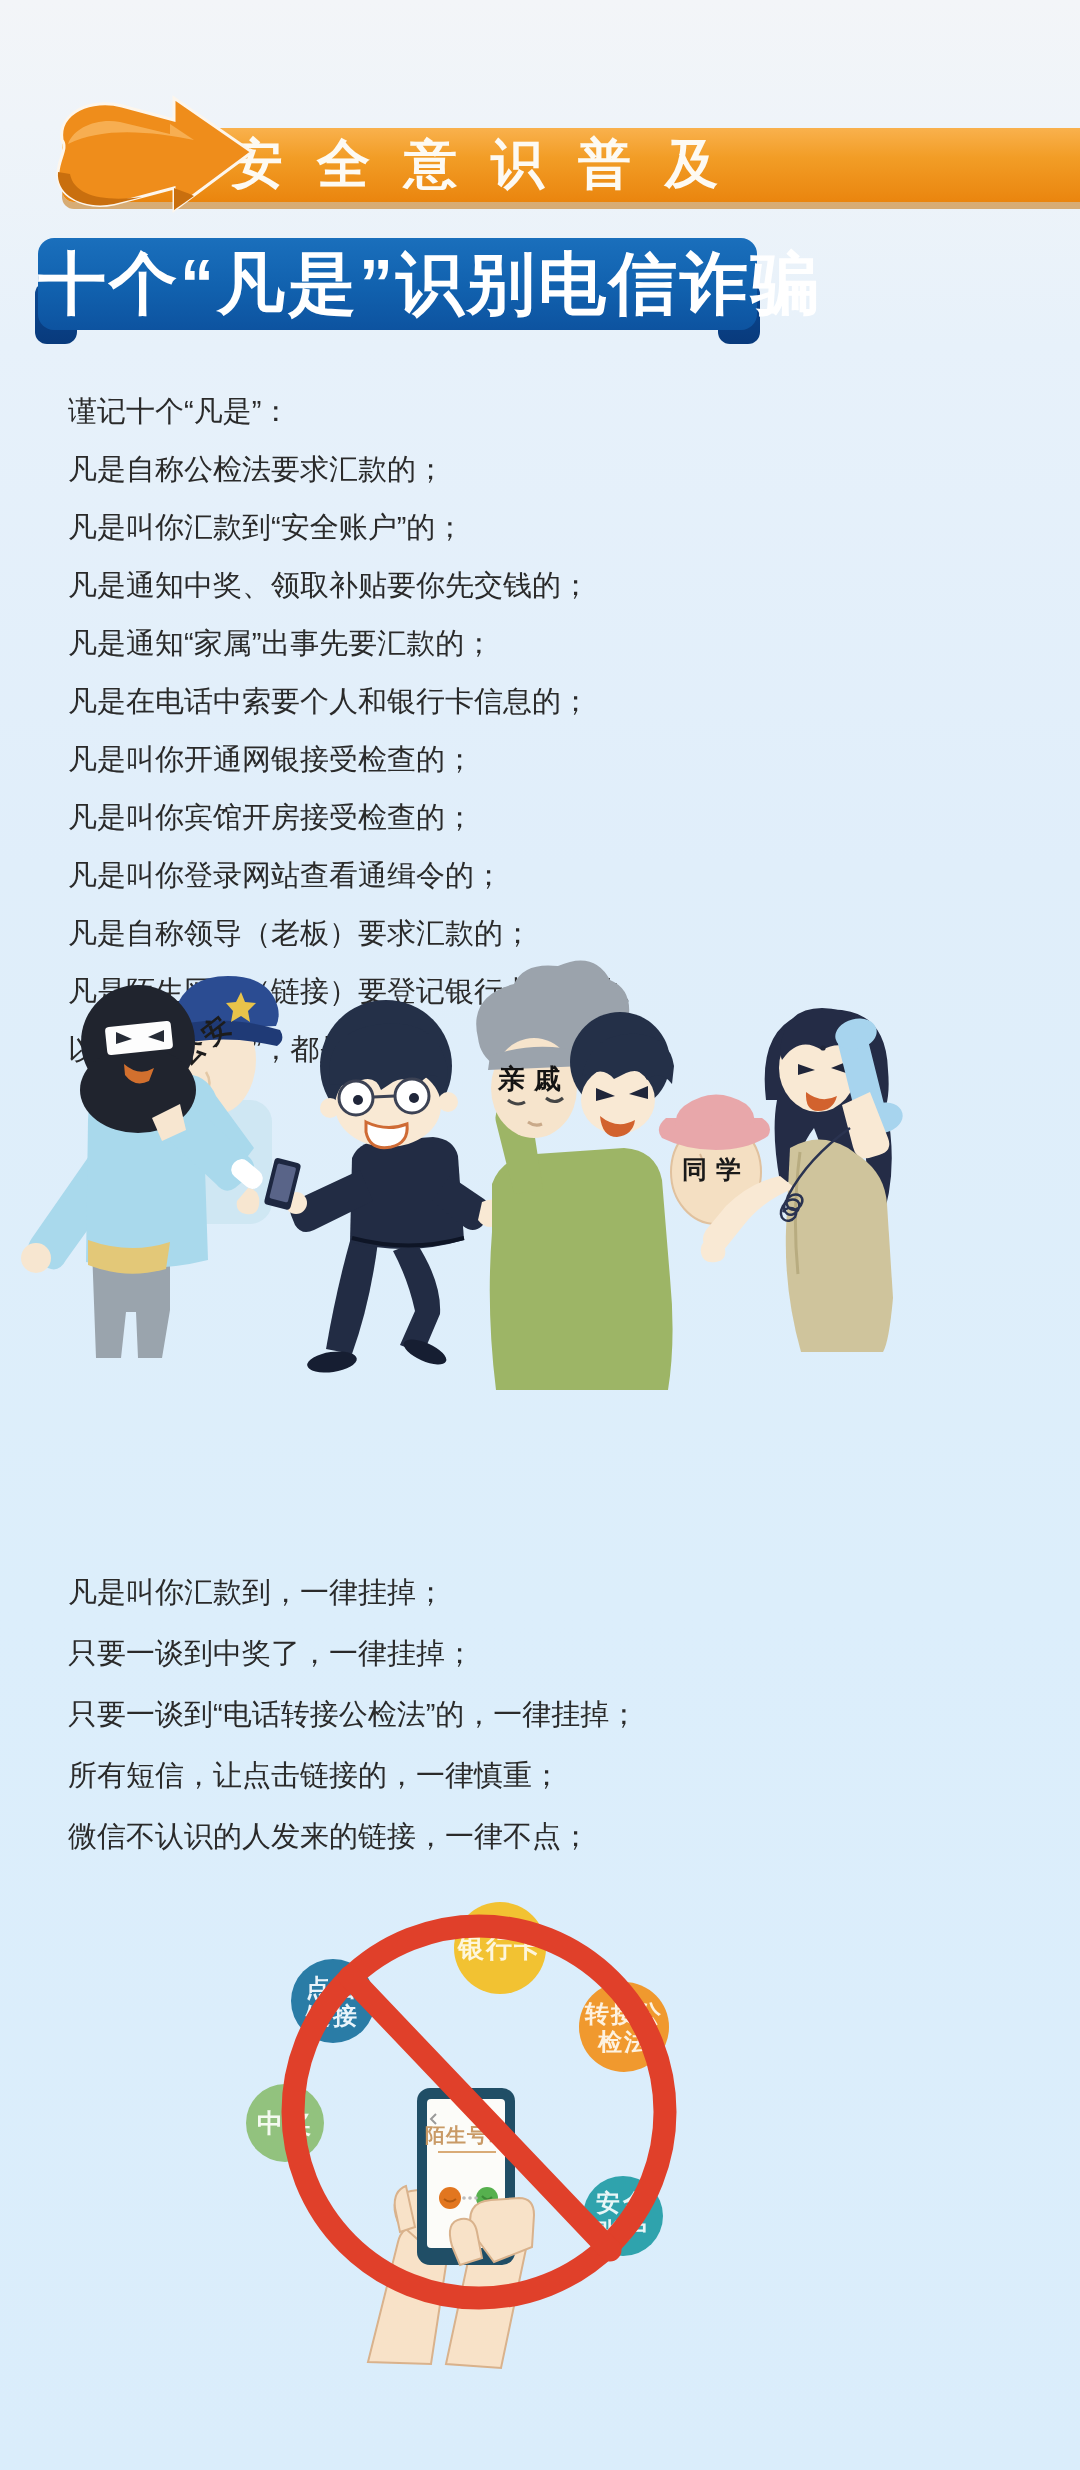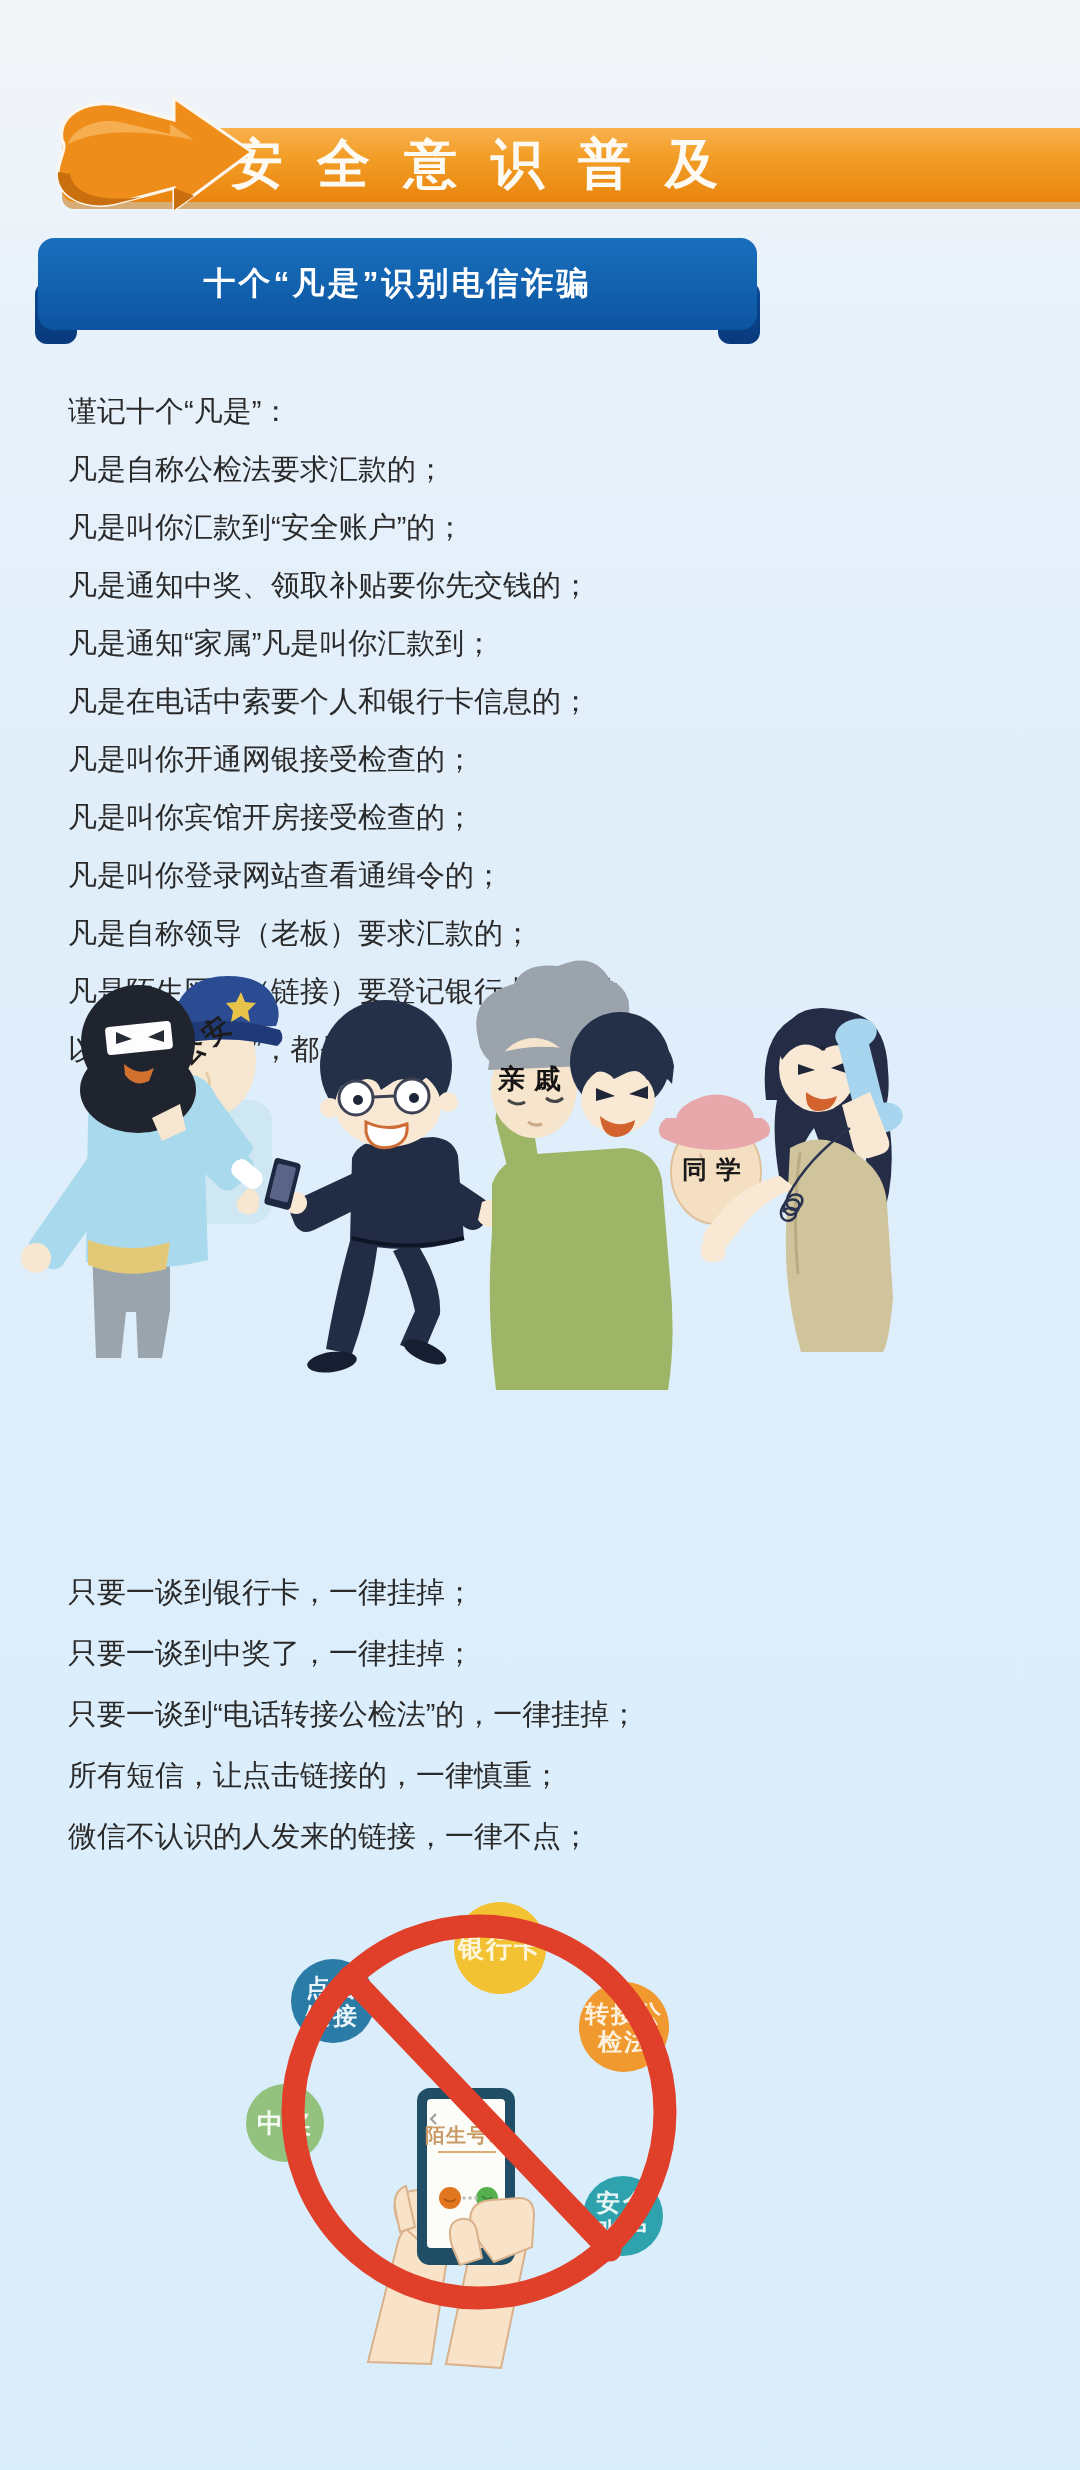--- a/index.html
+++ b/index.html
@@ -29,21 +29,21 @@
   }
   .ribbon::before{left:-3px;}
   .ribbon::after{right:-3px;}
   .ribbon-bar{
     position:absolute;left:0;right:0;top:0;bottom:14px;
     background:linear-gradient(180deg,#1a6fbc 0%,#1161ae 55%,#0d53a0 100%);
     border-radius:16px;z-index:1;
   }
   .ribbon-title{
     position:absolute;left:0;right:0;top:calc(50% - 7px);transform:translateY(-50%);
-    z-index:2;text-align:center;color:#ffffff;font-size:32px;font-weight:bold;
+    z-index:2;text-align:center;color:#ffffff;font-size:68px;font-weight:bold;
     letter-spacing:3px;white-space:nowrap;
   }
   .ribbon-1{top:238px;}
   .ribbon-2{top:1398px;}
   
   .rules{position:absolute;left:68px;right:20px;color:#2a2a2a;font-size:29px;}
   .rules p{margin:0;white-space:nowrap;}
   .rules-1{top:382px;}
   .rules-1 p{line-height:58px;}
   .rules-2{top:1562px;}
@@ -74,21 +74,21 @@
   <div class="ribbon ribbon-1">
     <div class="ribbon-bar"></div>
     <div class="ribbon-title">十个“凡是”识别电信诈骗</div>
   </div>
 
   <div class="rules rules-1">
     <p>谨记十个“凡是”：</p>
     <p>凡是自称公检法要求汇款的；</p>
     <p>凡是叫你汇款到“安全账户”的；</p>
     <p>凡是通知中奖、领取补贴要你先交钱的；</p>
-    <p>凡是通知“家属”凡是叫你汇款到；</p>
+    <p>凡是通知“家属”出事先要汇款的；</p>
     <p>凡是在电话中索要个人和银行卡信息的；</p>
     <p>凡是叫你开通网银接受检查的；</p>
     <p>凡是叫你宾馆开房接受检查的；</p>
     <p>凡是叫你登录网站查看通缉令的；</p>
     <p>凡是自称领导（老板）要求汇款的；</p>
     <p>凡是陌生网站（链接）要登记银行卡信息的。</p>
     <p>以上十个“凡是”，都是诈骗。</p>
   </div>
 
   <div class="illus illus-1">
@@ -191,21 +191,21 @@
         <path d="M800,202 q-8,62 -2,122" stroke="#b8ac80" stroke-width="3" fill="none"></path>
         <path d="M795,238 q-32,12 -52,38 l-16,20 q-8,11 -19,3 q-9,-8 -2,-19 l20,-24 q24,-24 54,-30 z" fill="#f9e9d4"></path>
         <path d="M714,288 q-15,2 -13,15 q2,11 15,9 q11,-2 9,-13 z" fill="#f9e9d4"></path>
         <path d="M850,178 q-42,30 -62,68 c-6,12 7,19 13,9 c6,-11 -9,-15 -15,-4 c-7,12 6,19 12,9 c6,-11 -9,-15 -15,-4 c-7,12 5,20 12,11 c5,-8 -6,-13 -12,-5" stroke="#2a3350" stroke-width="2.5" fill="none"></path>
       </g>
     </svg>
   </div>
 
 
   <div class="rules rules-2">
-    <p>只要一谈到银行卡，一律挂掉；</p>
+    <p>凡是叫你汇款到，一律挂掉；</p>
     <p>只要一谈到中奖了，一律挂掉；</p>
     <p>只要一谈到“电话转接公检法”的，一律挂掉；</p>
     <p>所有短信，让点击链接的，一律慎重；</p>
     <p>微信不认识的人发来的链接，一律不点；</p>
   </div>
 
   <div class="illus illus-2">
     <svg width="1080" height="580" viewBox="0 0 1080 580">
 
       <g>

